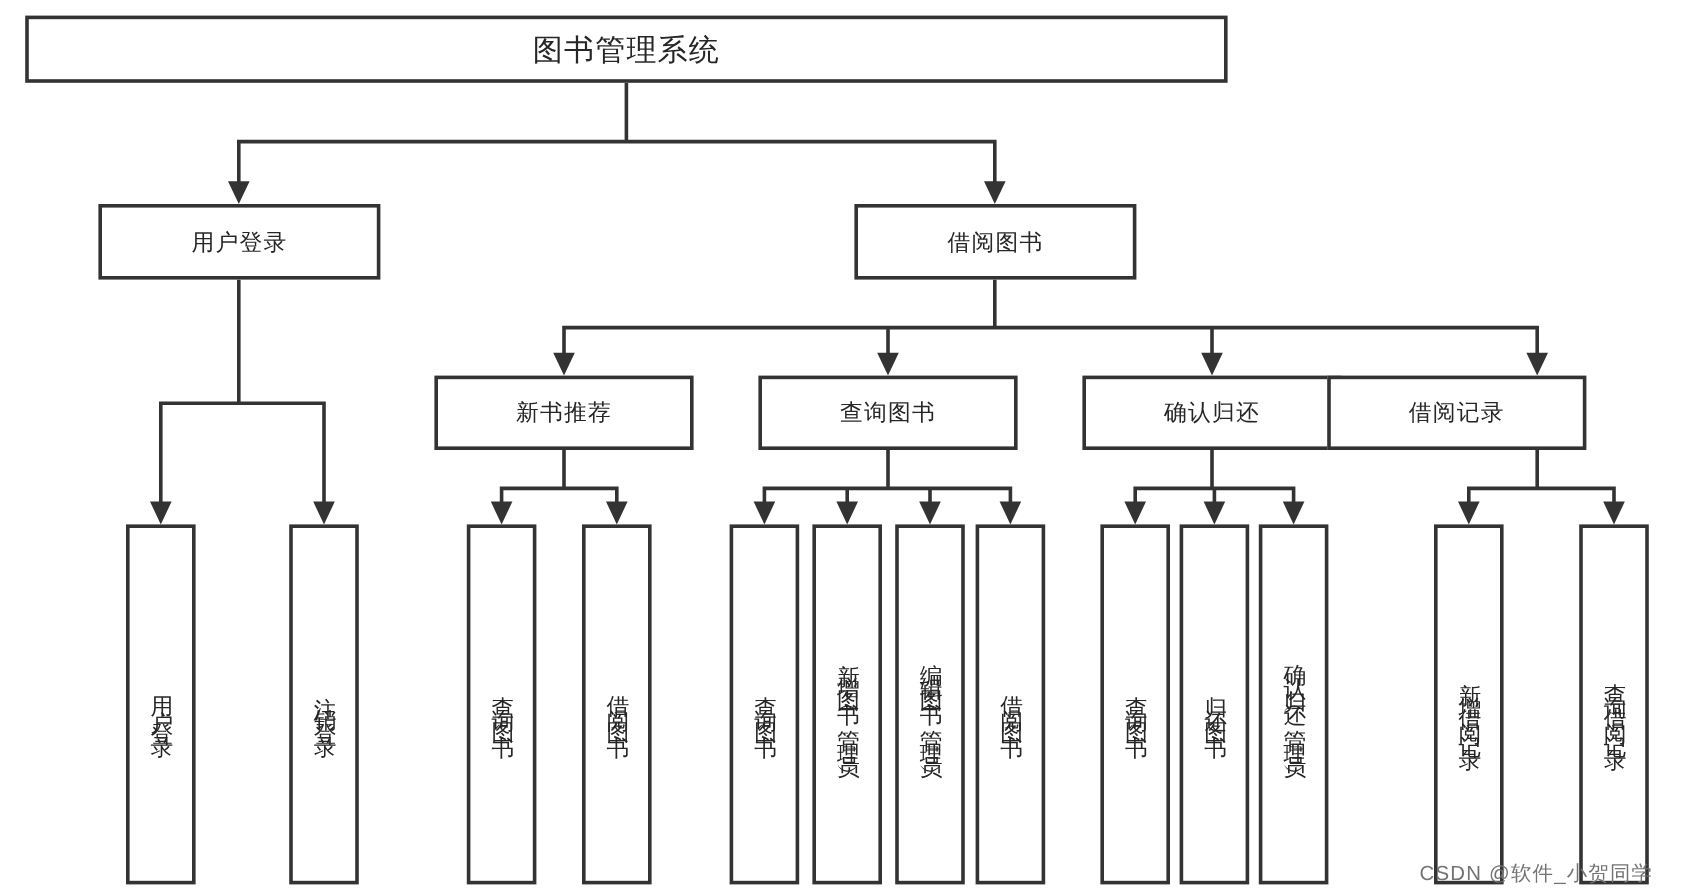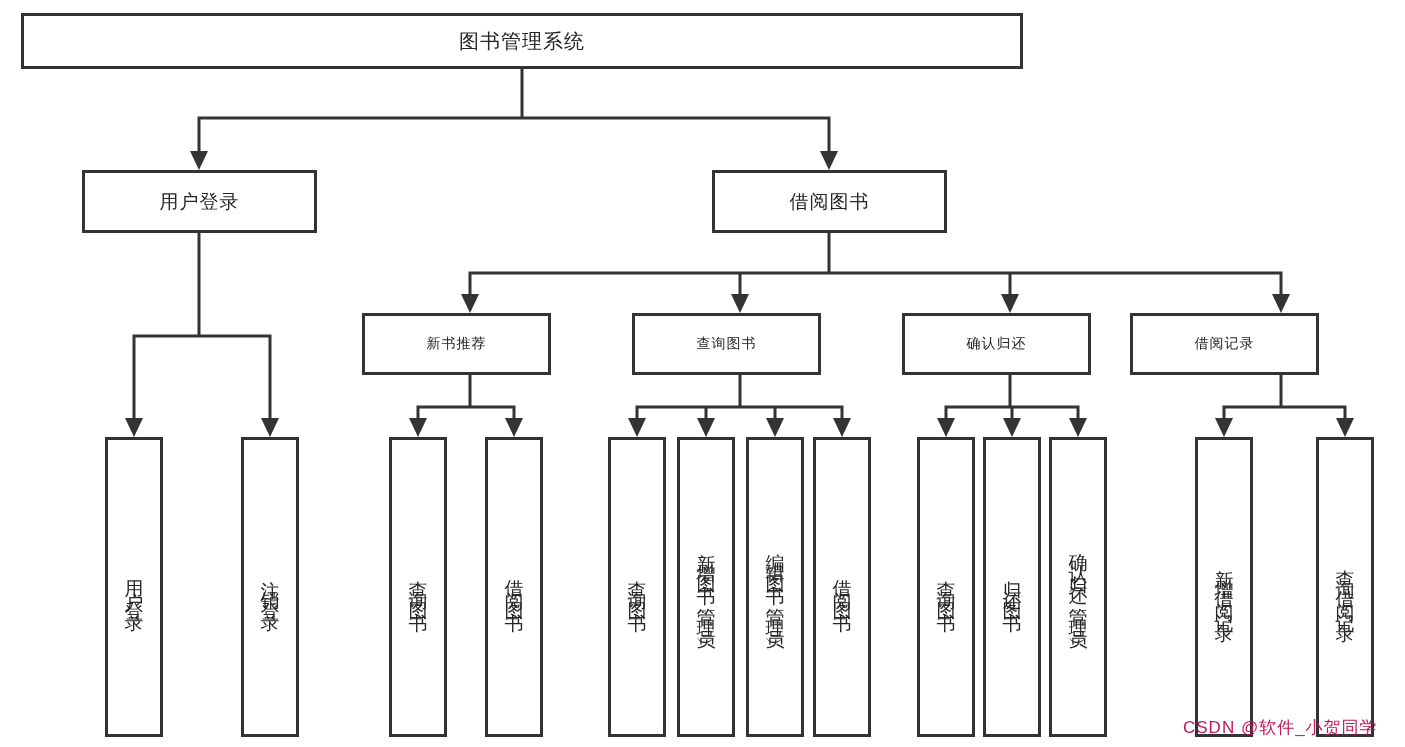--- a/index.html
+++ b/index.html
@@ -31,53 +31,53 @@
     align-items: center;
     justify-content: center;
     z-index: 2;
     white-space: nowrap;
   }
   .root {
     left: 21px;
     top: 13px;
     width: 1002px;
     height: 56px;
-    font-size: 20px;
+    font-size: 25px;
     letter-spacing: 1px;
   }
   .l2 {
     top: 170px;
     width: 235px;
     height: 63px;
     font-size: 19px;
     letter-spacing: 1px;
   }
   .l3 {
     top: 313px;
-    width: 189px;
+    width: 216px;
     height: 62px;
-    font-size: 14px;
+    font-size: 19px;
     letter-spacing: 1px;
   }
   .leaf {
     top: 437px;
     width: 58px;
     height: 300px;
     font-size: 19px;
     writing-mode: vertical-rl;
     text-orientation: mixed;
     letter-spacing: 11px;
     white-space: normal;
   }
   .watermark {
     position: absolute;
     left: 1183px;
     top: 716px;
     font-size: 17px;
-    color: #be185d;
+    color: #737373;
     letter-spacing: 1px;
     z-index: 5;
   }
 </style>
 </head>
 <body>
 
 <div class="canvas">
 
   <svg class="connectors" width="1405" height="747" viewBox="0 0 1405 747">
@@ -114,21 +114,21 @@
   </svg>
 
   <div class="box root">图书管理系统</div>
 
   <div class="box l2" style="left:82px">用户登录</div>
   <div class="box l2" style="left:712px">借阅图书</div>
 
   <div class="box l3" style="left:362px">新书推荐</div>
   <div class="box l3" style="left:632px">查询图书</div>
   <div class="box l3" style="left:902px">确认归还</div>
-  <div class="box l3" style="left:1130px">借阅记录</div>
+  <div class="box l3" style="left:1106px">借阅记录</div>
 
   <div class="box leaf" style="left:105px">用户登录</div>
   <div class="box leaf" style="left:241px">注销登录</div>
 
   <div class="box leaf" style="left:389px">查询图书</div>
   <div class="box leaf" style="left:485px">借阅图书</div>
 
   <div class="box leaf" style="left:608px">查询图书</div>
   <div class="box leaf" style="left:677px">新增图书（管理员）</div>
   <div class="box leaf" style="left:746px">编辑图书（管理员）</div>

